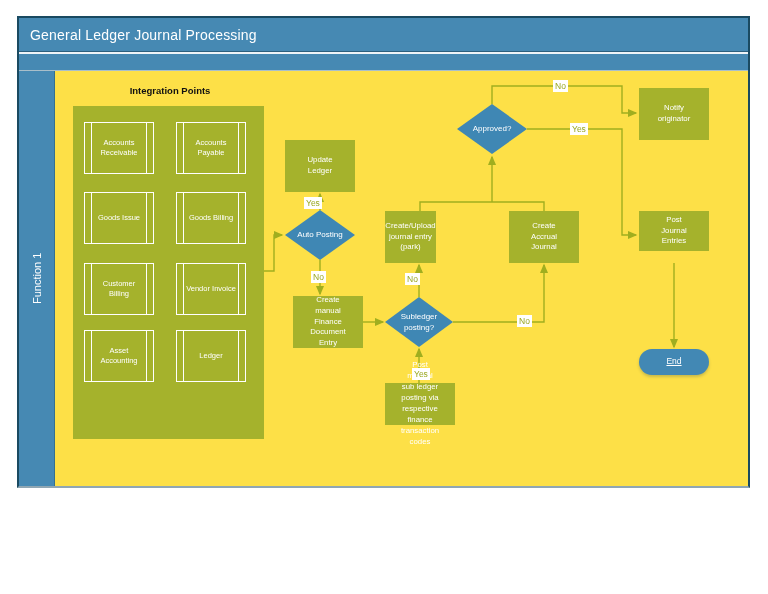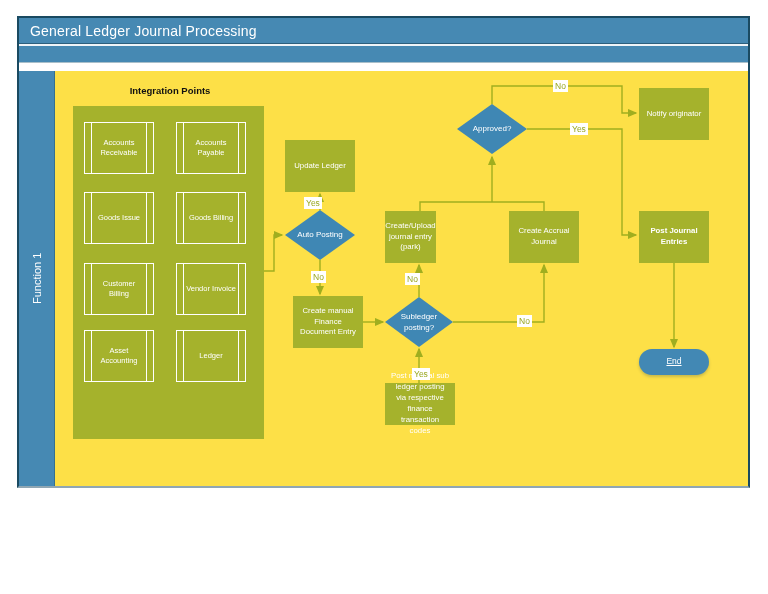--- a/index.html
+++ b/index.html
@@ -1,20 +1,20 @@
 <!DOCTYPE html>
 <html><head>
 <meta charset="utf-8">
 <style>
   html,body{margin:0;padding:0;background:#fff;}
   .page{position:relative;width:768px;height:594px;background:#ffffff;overflow:hidden;
         font-family:"Liberation Sans",sans-serif;}
   .frame{position:absolute;left:17px;top:16px;width:733px;height:472px;box-sizing:border-box;
          border:2px solid #1a4a61;border-bottom-color:#8fa6b3;background:#fff;}
-  .titlebar{height:26px;background:#4689b3;border-bottom:1px solid #2c5f7d;display:flex;
+  .titlebar{height:34px;background:#4689b3;border-bottom:1px solid #2c5f7d;display:flex;
             align-items:center;padding-left:11px;box-sizing:border-box;}
   .title-text{color:#ffffff;font-size:14px;letter-spacing:.2px;}
   .gap{height:2px;background:#eef4f8;}
   .band{height:16px;background:#4689b3;border-bottom:1px solid #a9bfca;}
   .row{position:absolute;left:0;right:0;top:53px;bottom:0;display:flex;}
   .strip{width:35px;background:#4689b3;border-right:1px solid #35708f;position:relative;flex:none;}
   .strip-label{position:absolute;inset:0;display:flex;align-items:center;justify-content:center;
                writing-mode:vertical-rl;transform:rotate(180deg);color:#fff;font-size:11px;}
   .lane{position:relative;flex:1;background:#fde047;}
 
@@ -24,21 +24,21 @@
   .pp{position:absolute;width:70px;height:52px;border:1px solid #ffffff;box-sizing:border-box;
       background:#a5b22c;color:#fff;font-size:7.5px;line-height:1.35;display:flex;
       align-items:center;justify-content:center;text-align:center;padding:18px 9px;}
   .pp::before,.pp::after{content:"";position:absolute;top:0;bottom:0;border-left:1px solid #fff;}
   .pp::before{left:6px}.pp::after{right:6px}
   .c1{left:11px}.c2{left:103px}
   .r1{top:16px}.r2{top:86px}.r3{top:157px}.r4{top:224px}
 
   .node{position:absolute;box-sizing:border-box;display:flex;align-items:center;justify-content:center;
         text-align:center;color:#fff;font-size:7.8px;line-height:1.4;}
-  .process{background:#a5b22c;padding:2px 5px;}
+  .process{background:#a5b22c;padding:2px 20px;}
   .diamond{background:#3f87b4;clip-path:polygon(50% 0,100% 50%,50% 100%,0 50%);font-size:8px;padding:2px 8px;}
   .stadium{background:#4288b4;border-radius:13px;font-size:8.5px;box-shadow:0 2px 3px rgba(40,70,90,.25);}
 
   svg.wires{position:absolute;inset:0;pointer-events:none;}
   .elabel{position:absolute;font-size:8.5px;color:#99a71f;background:#fff;padding:0 2px;line-height:12px;}
 </style>
 </head>
 <body>
 
 <div class="page">
@@ -110,21 +110,21 @@
 
         <div class="node process" style="left:230px;top:69px;width:70px;height:52px;">Update Ledger</div>
         <div class="node diamond" style="left:230px;top:139px;width:70px;height:50px;">Auto Posting</div>
         <div class="node process" style="left:230px;top:225px;width:70px;height:52px;margin-left:8px;">Create manual Finance Document Entry</div>
         <div class="node process" style="left:330px;top:140px;width:51px;height:52px;">Create/Upload journal entry (park)</div>
         <div class="node diamond" style="left:330px;top:226px;width:68px;height:50px;">Subledger posting?</div>
         <div class="node process" style="left:330px;top:312px;width:70px;height:42px;">Post manual sub ledger posting via respective finance transaction codes</div>
         <div class="node process" style="left:454px;top:140px;width:70px;height:52px;">Create Accrual Journal</div>
         <div class="node diamond" style="left:402px;top:33px;width:70px;height:50px;">Approved?</div>
         <div class="node process" style="left:584px;top:17px;width:70px;height:52px;">Notify originator</div>
-        <div class="node process" style="left:584px;top:140px;width:70px;height:52px;font-weight:bold;">Post Journal Entries</div>
+        <div class="node process" style="left:584px;top:140px;width:70px;height:40px;">Post Journal Entries</div>
         <div class="node stadium" style="left:584px;top:278px;width:70px;height:26px;text-decoration:underline;">End</div>
 
         <div class="elabel" style="left:249px;top:126px;">Yes</div>
         <div class="elabel" style="left:256px;top:200px;">No</div>
         <div class="elabel" style="left:350px;top:202px;">No</div>
         <div class="elabel" style="left:462px;top:244px;">No</div>
         <div class="elabel" style="left:357px;top:297px;">Yes</div>
         <div class="elabel" style="left:498px;top:9px;">No</div>
         <div class="elabel" style="left:515px;top:52px;">Yes</div>
 

